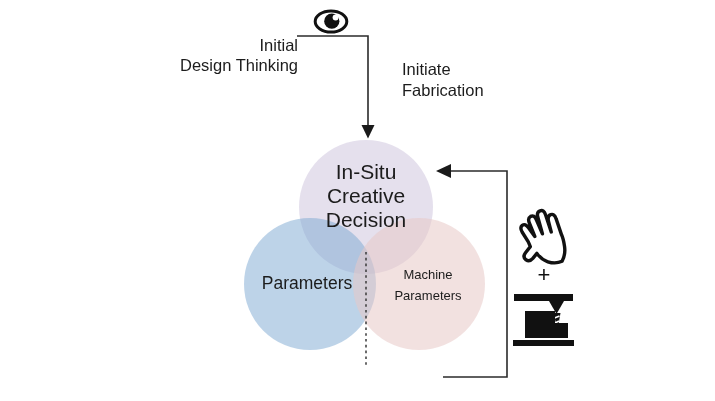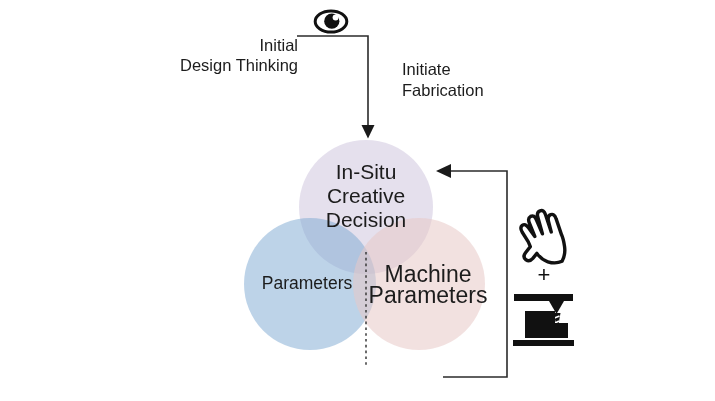--- a/index.html
+++ b/index.html
@@ -13,21 +13,21 @@
   .circle{position:absolute;border-radius:50%;z-index:1;}
   .circle-insitu{left:299px;top:140px;width:134px;height:134px;background:rgba(207,199,223,0.55);}
   .circle-materiality{left:244px;top:218px;width:132px;height:132px;background:rgba(123,167,209,0.5);}
   .circle-machine{left:353px;top:218px;width:132px;height:132px;background:rgba(231,201,199,0.55);}
   .overlay{position:absolute;left:0;top:0;z-index:2;pointer-events:none;}
   .txt{position:absolute;z-index:3;}
   .label-idt{left:166px;top:15px;width:132px;text-align:right;margin-top:20px;}
   .label-if{left:378px;top:59px;text-align:left;line-height:21px;margin-left:24px;}
   .label-insitu{left:299px;top:160px;width:134px;text-align:center;font-size:21px;line-height:24px;}
   .label-materiality{left:242px;top:273px;width:130px;text-align:center;font-size:17.5px;}
-  .label-machine{left:362px;top:264px;width:132px;text-align:center;font-size:23px;line-height:21px;}
+  .label-machine{left:362px;top:264px;width:132px;text-align:center;font-size:13px;line-height:21px;}
   .label-po{left:299px;top:371px;width:140px;text-align:center;font-size:17px;}
   .label-plus{left:532px;top:262px;width:24px;text-align:center;font-size:22px;line-height:26px;color:#111;}
   .icon{position:absolute;z-index:3;}
   .icon-eye{left:313px;top:8px;}
   .icon-hand{left:512px;top:205px;}
   .icon-printer{left:511px;top:291px;}
 </style>
 </head>
 <body>
 

